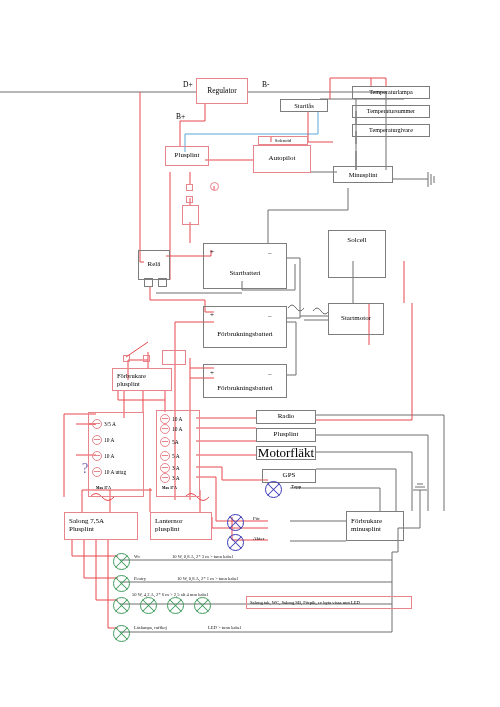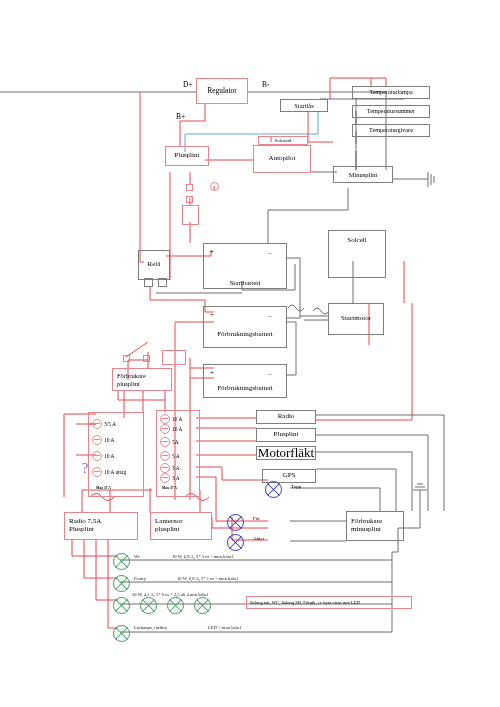--- a/index.html
+++ b/index.html
@@ -245,21 +245,21 @@
 
 <div class="box bx-red" style="left:258px;top:136px;width:50px;height:9px;font-size:4.6px;">Solenoid</div>
 <div class="box bx-red" style="left:253px;top:145px;width:58px;height:28px;font-size:7px;">Autopilot</div>
 
 <div class="box bx-gray" style="left:333px;top:166px;width:60px;height:17px;font-size:6.5px;">Minusplint</div>
 
 <div class="box bx-gray" style="left:138px;top:250px;width:32px;height:30px;font-size:7px;">Relä</div>
 <div style="position:absolute;left:144px;top:278px;width:7px;height:7px;border:1px solid #7d7d7d;"></div>
 <div style="position:absolute;left:158px;top:278px;width:7px;height:7px;border:1px solid #7d7d7d;"></div>
 
-<div class="box bx-gray" style="left:203px;top:243px;width:84px;height:46px;font-size:7px;align-items:flex-end;">Startbatteri</div>
+<div class="box bx-gray" style="left:203px;top:243px;width:84px;height:46px;font-size:7px;align-items:flex-end;padding-bottom:10px;">Startbatteri</div>
 <div class="lbl" style="left:210px;top:248px;font-size:7px;">+</div>
 <div class="lbl" style="left:268px;top:249px;font-size:7px;">–</div>
 
 <div class="box bx-gray" style="left:328px;top:230px;width:58px;height:48px;font-size:7px;align-items:flex-start;padding-top:6px;">Solcell</div>
 
 <div class="box bx-gray" style="left:203px;top:306px;width:84px;height:42px;font-size:7px;align-items:flex-end;padding-bottom:8px;">Förbrukningsbatteri</div>
 <div class="lbl" style="left:210px;top:311px;font-size:7px;">+</div>
 <div class="lbl" style="left:268px;top:312px;font-size:7px;">–</div>
 
 <div class="box bx-gray" style="left:203px;top:364px;width:84px;height:34px;font-size:7px;align-items:flex-end;padding-bottom:4px;">Förbrukningsbatteri</div>
@@ -339,21 +339,21 @@
 <div class="box bx-gray" style="left:262px;top:462px;width:54px;height:14px;font-size:7px;margin-top:7px;">GPS</div>
 
 <div class="lamp lamp-blue" style="left:265px;top:481px;"></div>
 <div class="lbl" style="left:291px;top:484px;font-size:5px;">Topp</div>
 <div class="lamp lamp-blue" style="left:227px;top:514px;"></div>
 <div class="lbl" style="left:253px;top:516px;font-size:5px;">För</div>
 <div class="lamp lamp-blue" style="left:227px;top:534px;"></div>
 <div class="lbl" style="left:253px;top:536px;font-size:5px;">Akter</div>
 
 <div class="box bx-red" style="left:64px;top:512px;width:74px;height:28px;font-size:7px;flex-direction:column;align-items:flex-start;padding-left:4px;justify-content:center;">
-  <span>Radio 7,5A</span>
+  <span>Salong 7,5A</span>
   <span>Plusplint</span>
 </div>
 <div class="box bx-red" style="left:150px;top:512px;width:62px;height:28px;font-size:7px;flex-direction:column;align-items:flex-start;padding-left:4px;justify-content:center;">
   <span>Lanternor</span>
   <span>plusplint</span>
 </div>
 <div class="box bx-gray" style="left:346px;top:511px;width:58px;height:30px;font-size:7px;flex-direction:column;align-items:flex-start;padding-left:4px;justify-content:center;">
   <span>Förbrukare</span>
   <span>minusplint</span>
 </div>

